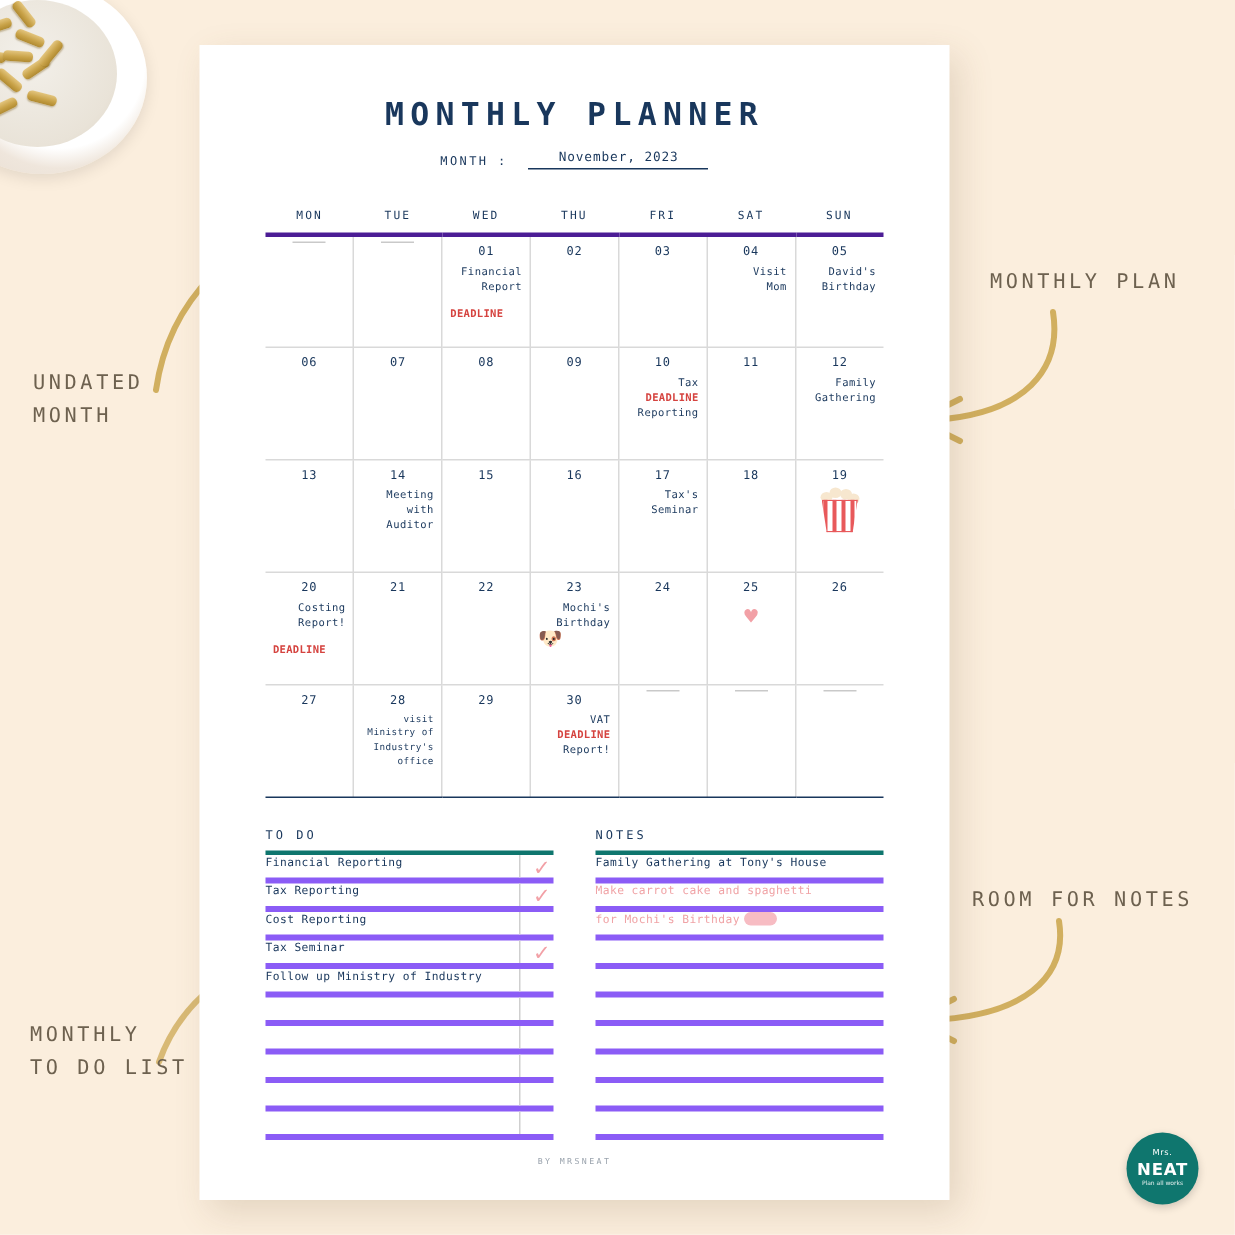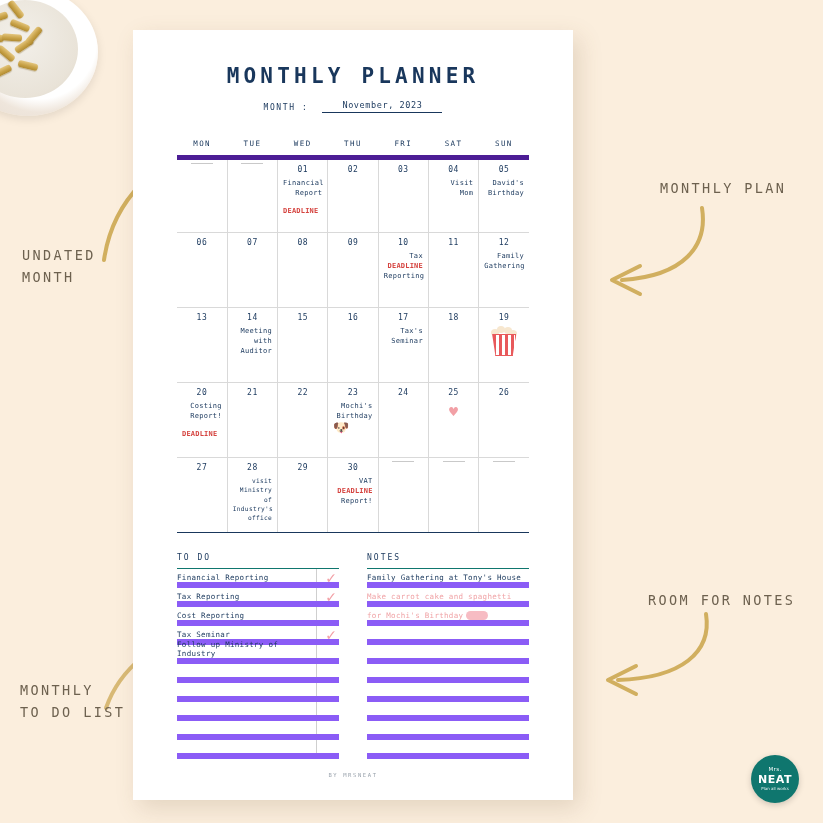--- a/index.html
+++ b/index.html
@@ -25,21 +25,21 @@
     background: radial-gradient(circle at 45% 40%, #f3f0ea 0%, #e9e3d8 70%, #ddd4c4 100%);
   }
   .clip {
     position: absolute; width: 20px; height: 7px; border-radius: 3px;
     background: linear-gradient(180deg,#e3c57e 0%, #c9a349 55%, #b08a31 100%);
     box-shadow: 0 1px 1px rgba(120,90,20,0.35);
   }
 
   
   .paper {
-    position: absolute; left: 133px; top: 30px; width: 440px; height: 770px;
+    position: absolute; left: 133px; top: 30px; width: 500px; height: 770px;
     background: #ffffff;
     box-shadow: 6px 8px 22px rgba(120,95,60,0.18);
   }
   .paper-inner { position: absolute; left: 0; top: 0; right: 0; bottom: 0; padding: 34px 44px 10px 44px; }
 
   .title {
     text-align: center; color: #19375c; font-size: 21px; letter-spacing: 4.2px;
     font-weight: bold; font-family: "DejaVu Sans Mono", monospace;
   }
   .month-row {
@@ -50,21 +50,21 @@
   .month-value {
     min-width: 120px; border-bottom: 1px solid #19375c; text-align: center;
     font-size: 8.5px; letter-spacing: 0.6px; padding-bottom: 2px; color:#19375c;
   }
 
   
   .cal { margin-top: 22px; width: 100%; border-collapse: collapse; table-layout: fixed; }
   .cal th {
     font-size: 7.5px; letter-spacing: 1.4px; color: #19375c; font-weight: normal;
     padding: 4px 0 7px 0; text-align: center;
-    border-bottom: 5px solid #4c1d95;
+    border-bottom: 3px solid #4c1d95;
   }
   .cal td {
     height: 75px; vertical-align: top; border: 1px solid #d9d9d9;
     border-top: none; padding: 5px 5px 2px 5px; position: relative;
   }
   .cal tr:first-child td { border-top: none; }
   .cal td:first-child { border-left: none; }
   .cal td:last-child { border-right: none; }
   .cal tr:last-child td { border-bottom: 1px solid #19375c; }
 
@@ -101,25 +101,25 @@
     border: 1px solid #e8595b;
   }
   .pop .kernels { position: absolute; top: 0; left: 1px; width: 26px; height: 11px; }
   .pop .k { position: absolute; width: 8px; height: 7px; border-radius: 50%; background: #f7e7cf; }
 
   
   .bottom { display: flex; gap: 28px; margin-top: 20px; }
   .col { flex: 1; }
   .sec-title {
     font-size: 8px; letter-spacing: 2px; color: #19375c; padding-bottom: 6px;
-    border-bottom: 1px solid #0f766e;
+    border-bottom: 3px solid #0f766e;
   }
   .line-row {
-    position: relative; height: 19px; border-bottom: 6px solid #8b5cf6;
-    display: flex; align-items: flex-end;
+    position: relative; height: 19px; border-bottom: 4px solid #8b5cf6;
+    display: flex; align-items: flex-start;
   }
   .todo-row { padding-right: 26px; }
   .todo-text { font-size: 7.5px; color: #19375c; letter-spacing: 0.3px; }
   .check {
     position: absolute; right: 2px; top: 1px; color: #f2a0a6; font-size: 14px;
     font-family: "DejaVu Sans", sans-serif;
   }
   .todo-div {
     position: absolute; right: 22px; top: 0; bottom: 0; width: 1px; background: #cfcfcf;
   }

